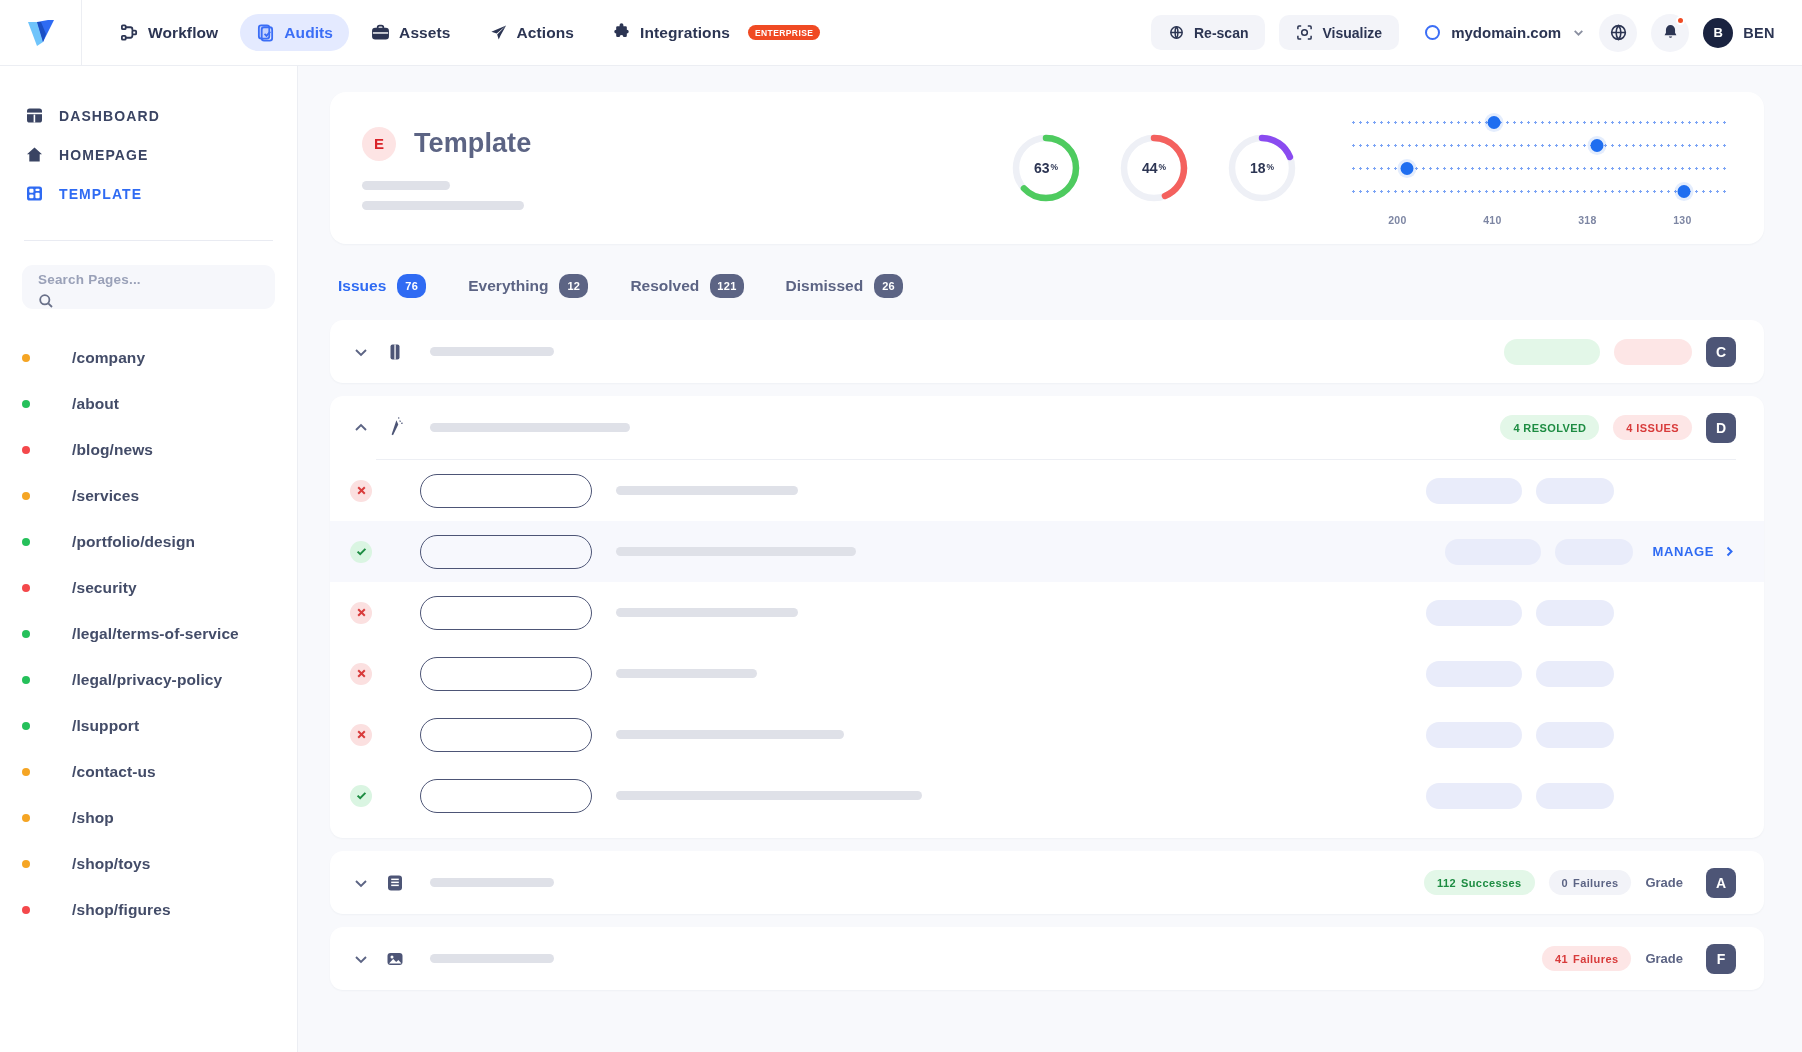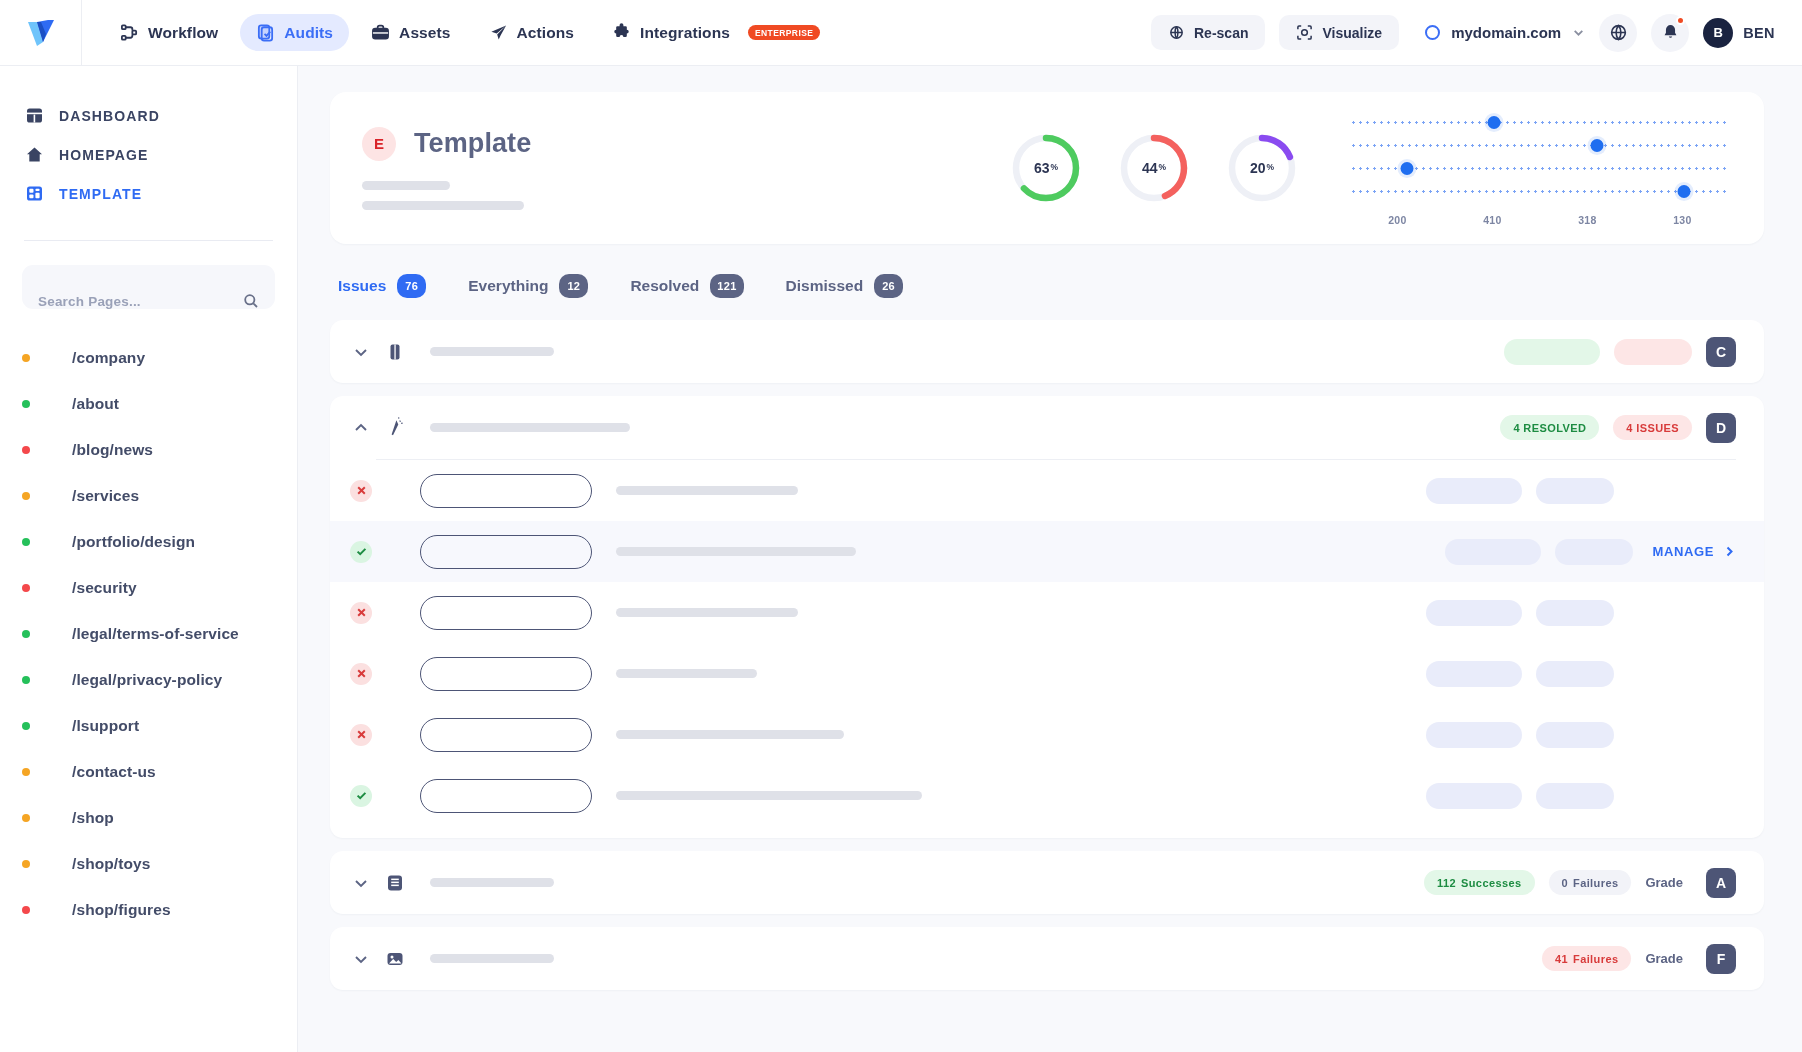--- a/index.html
+++ b/index.html
@@ -98,23 +98,23 @@
     height: 39px; cursor: pointer;
     font-size: 14px; font-weight: 700; letter-spacing: 1.1px;
     color: #3a4463;
   }
   .side-link.active { color: #2f6bf3; }
   .side-link .ic { width: 17px; height: 17px; display: block; flex: 0 0 auto; }
   .side-divider { height: 1px; background: #e9ebf2; margin: 27px 24px 0; }
 
   .search-wrap { padding: 24px 22px 0; }
   .search-box {
-    display: flex; align-items: flex-end;
+    display: flex; align-items: flex-start;
     background: #f6f7fb; border-radius: 11px;
-    height: 44px; padding: 0 16px; cursor: text;
+    height: 44px; padding: 0 16px; cursor: text; flex-direction: column;
   }
   .search-box input {
     border: none; outline: none; background: transparent;
     font-family: inherit; font-size: 13.5px; font-weight: 600;
     color: #5a6280; flex: 1; letter-spacing: .2px;
   }
   .search-box input::placeholder { color: #9aa1b8; }
   .search-ic { width: 16px; height: 16px; display: block; opacity: .75; }
 
   .pages { padding: 26px 22px 0; }
@@ -503,21 +503,21 @@
                 <sup>%</sup>
               </span>
             </div>
             <div class="gauge">
               <span class="gauge-halo"></span>
               <svg viewBox="0 0 72 72">
                 <circle class="gauge-ring-bg" cx="36" cy="36" r="30"></circle>
                 <circle class="gauge-ring" cx="36" cy="36" r="30" stroke="#8a4bf0" stroke-dasharray="35.8 152.7"></circle>
               </svg>
               <span class="gauge-label">
-                <span>20</span>
+                <span>18</span>
                 <sup>%</sup>
               </span>
             </div>
           </div>
 
         <div class="sliders">
           <div id="slider-rows">
               <div class="slider-row">
                 <span class="slider-track"></span>
                 <span class="slider-knob" style="left:38%"></span>

